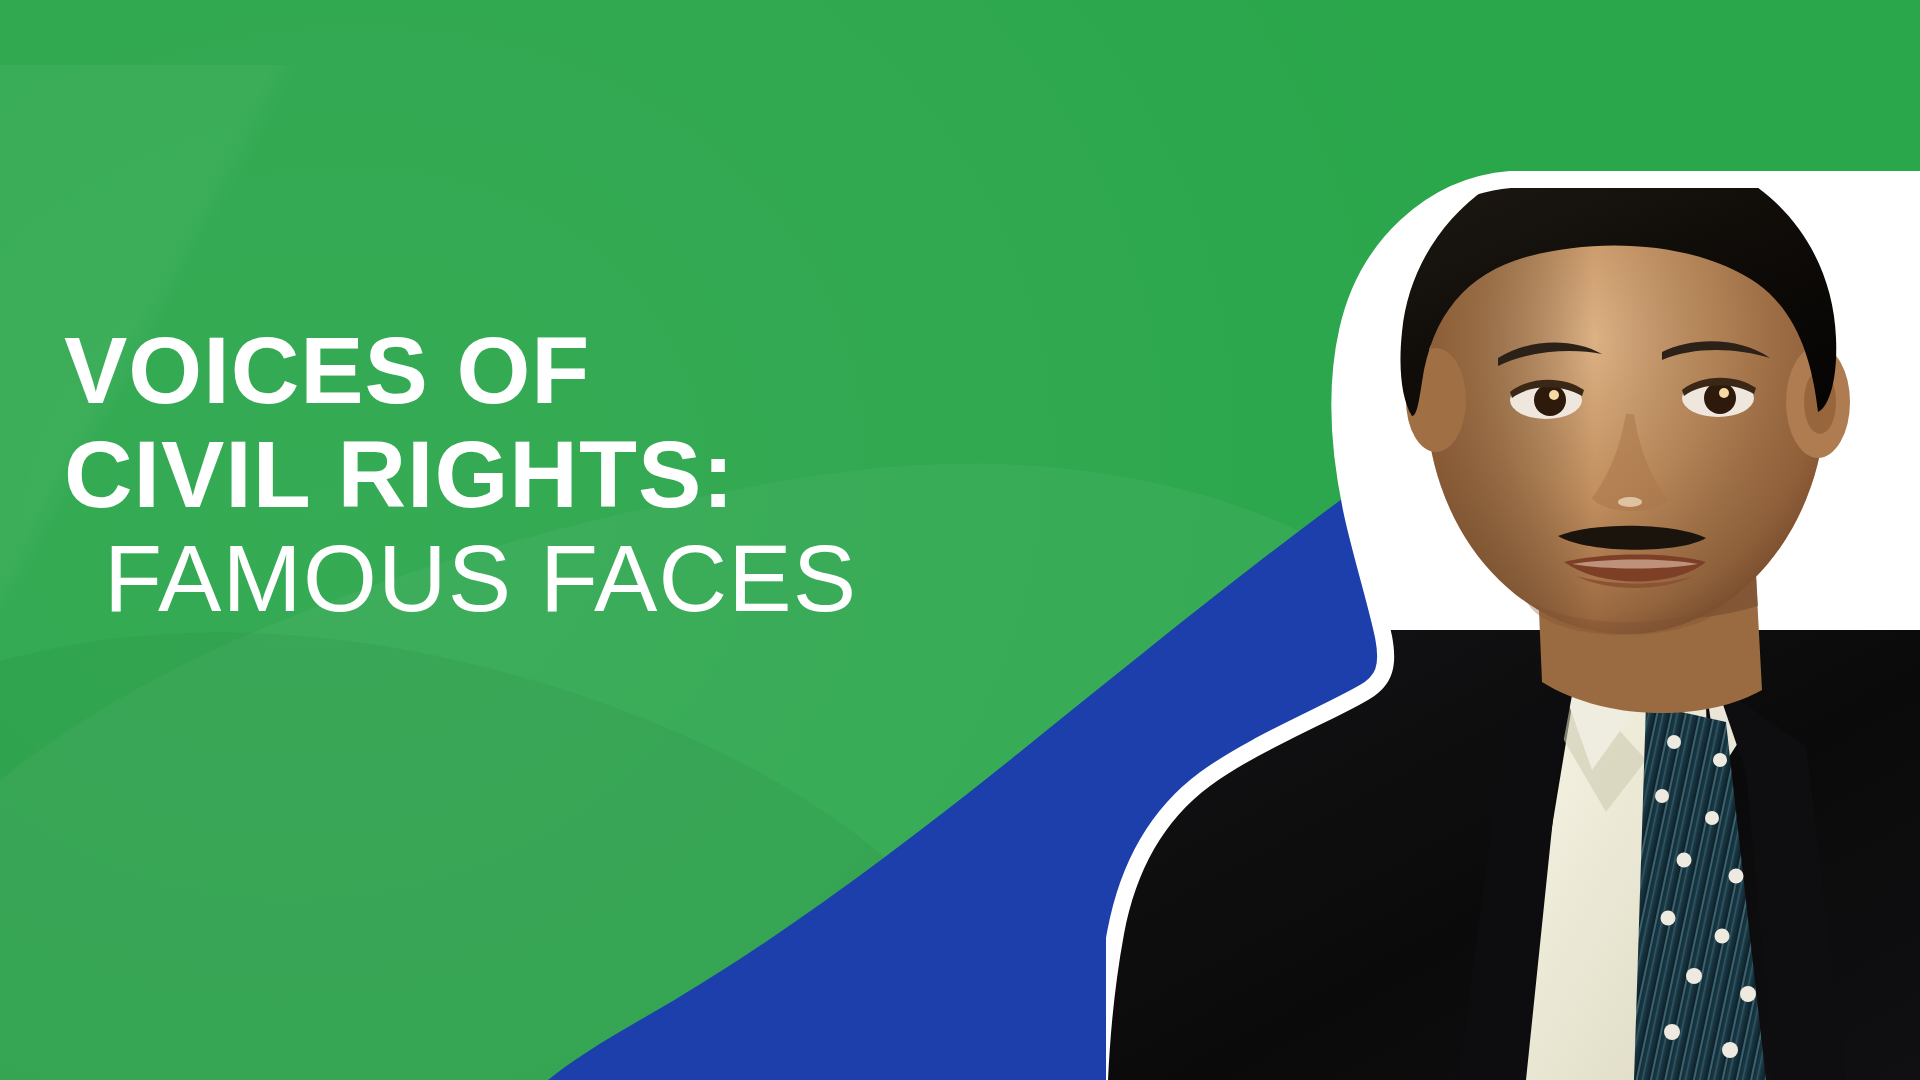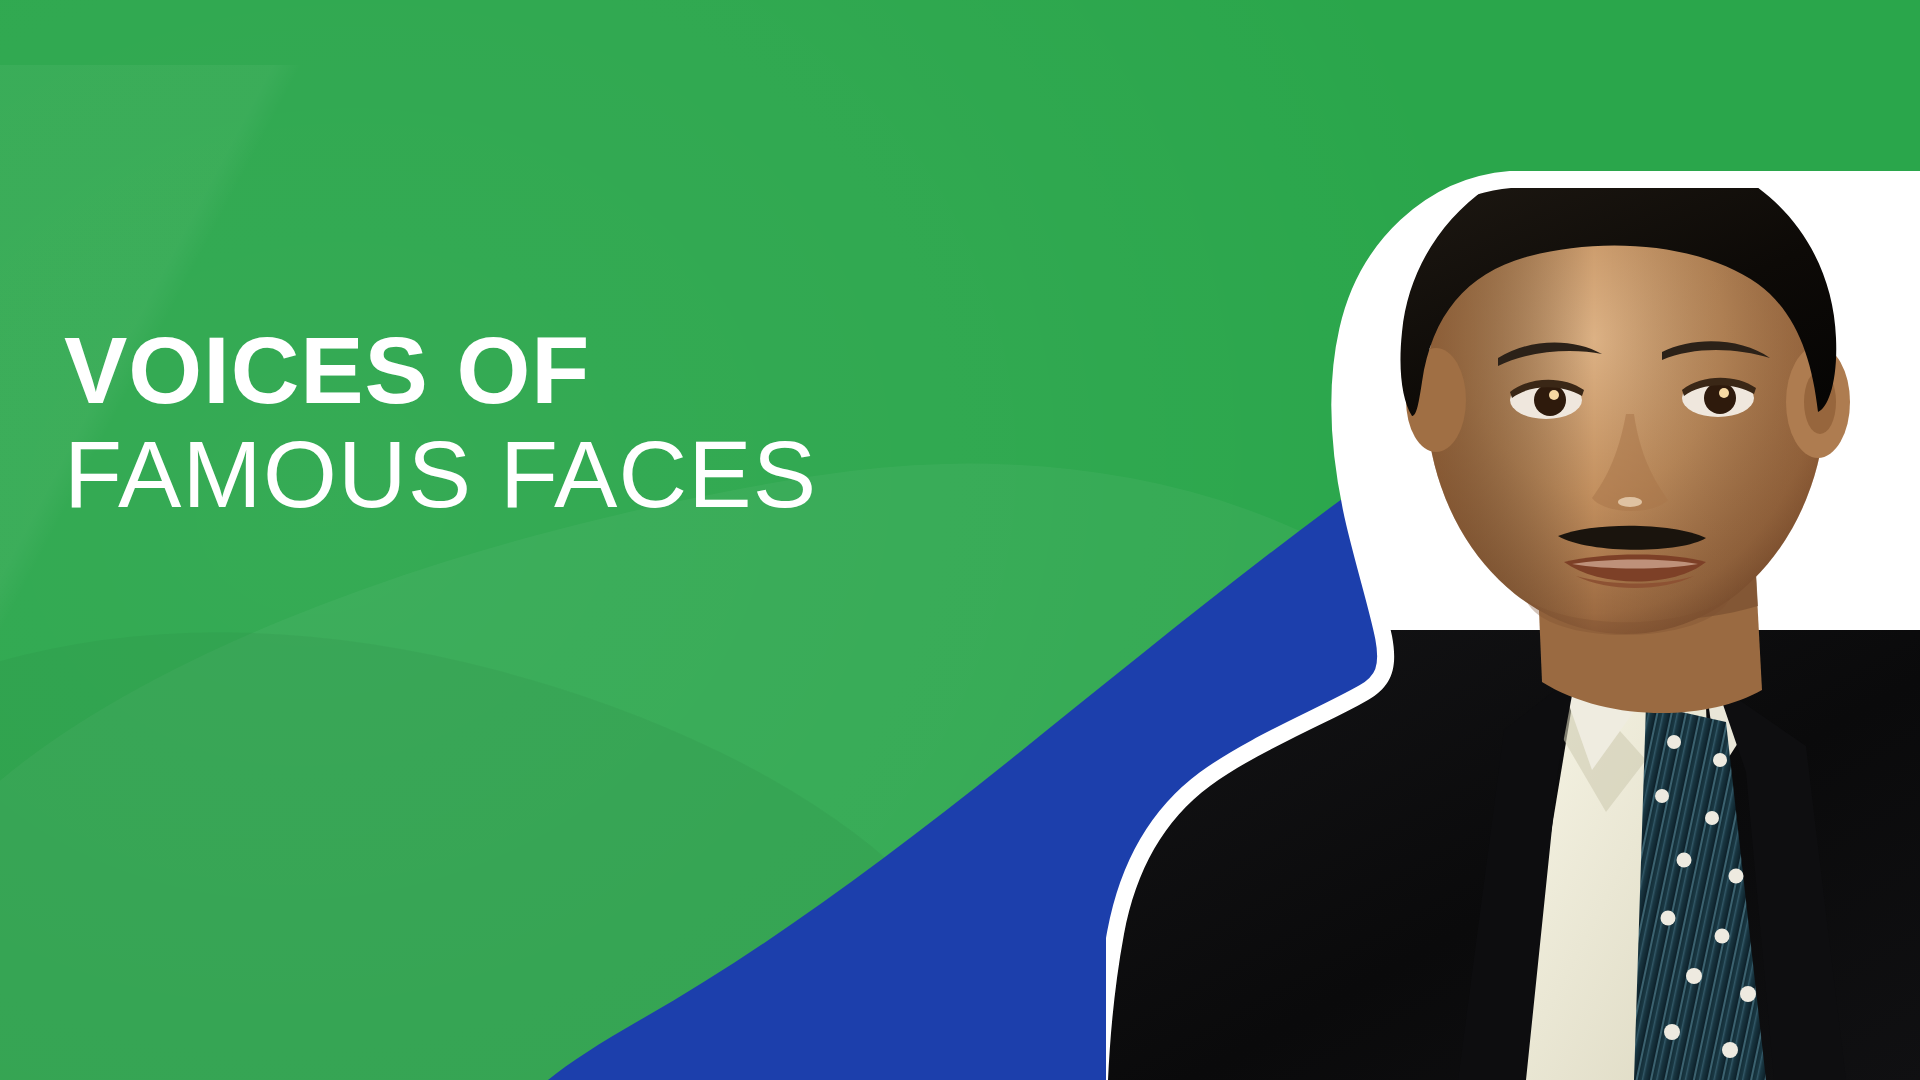--- a/index.html
+++ b/index.html
@@ -97,20 +97,21 @@
     font-weight: 700;
     letter-spacing: 1px;
     font-stretch: condensed;
   }
   .hl-light {
     font-size: 95px;
     line-height: 104px;
     font-weight: 400;
     letter-spacing: 1.2px;
     font-stretch: condensed;
+    margin-left: 40px;
   }
 
   
   .portrait-wrap {
     position: absolute;
     right: -6px;
     bottom: 0;
     width: 820px;
     height: 1010px;
     z-index: 8;
@@ -136,20 +137,21 @@
     <path d="M 1920 236
              C 1790 250, 1640 300, 1500 390
              C 1330 498, 1160 640, 1010 760
              C 880 864, 760 952, 640 1020
              C 600 1043, 570 1062, 548 1080
              L 1920 1080 Z" fill="#1c3fac"></path>
   </svg>
 
   <div class="headline">
     <span class="hl-line hl-strong">VOICES OF</span>
+    <span class="hl-line hl-strong">CIVIL RIGHTS:</span>
     <span class="hl-line hl-light">FAMOUS FACES</span>
   </div>
 
   <div class="portrait-wrap">
     <svg class="portrait-svg" viewBox="0 0 820 1010" preserveAspectRatio="xMaxYMax meet" aria-hidden="true">
       <defs>
 
         <radialGradient id="gSkin" cx="42%" cy="38%" r="72%">
           <stop offset="0%" stop-color="#dcb184"></stop>
           <stop offset="45%" stop-color="#c3905f"></stop>

